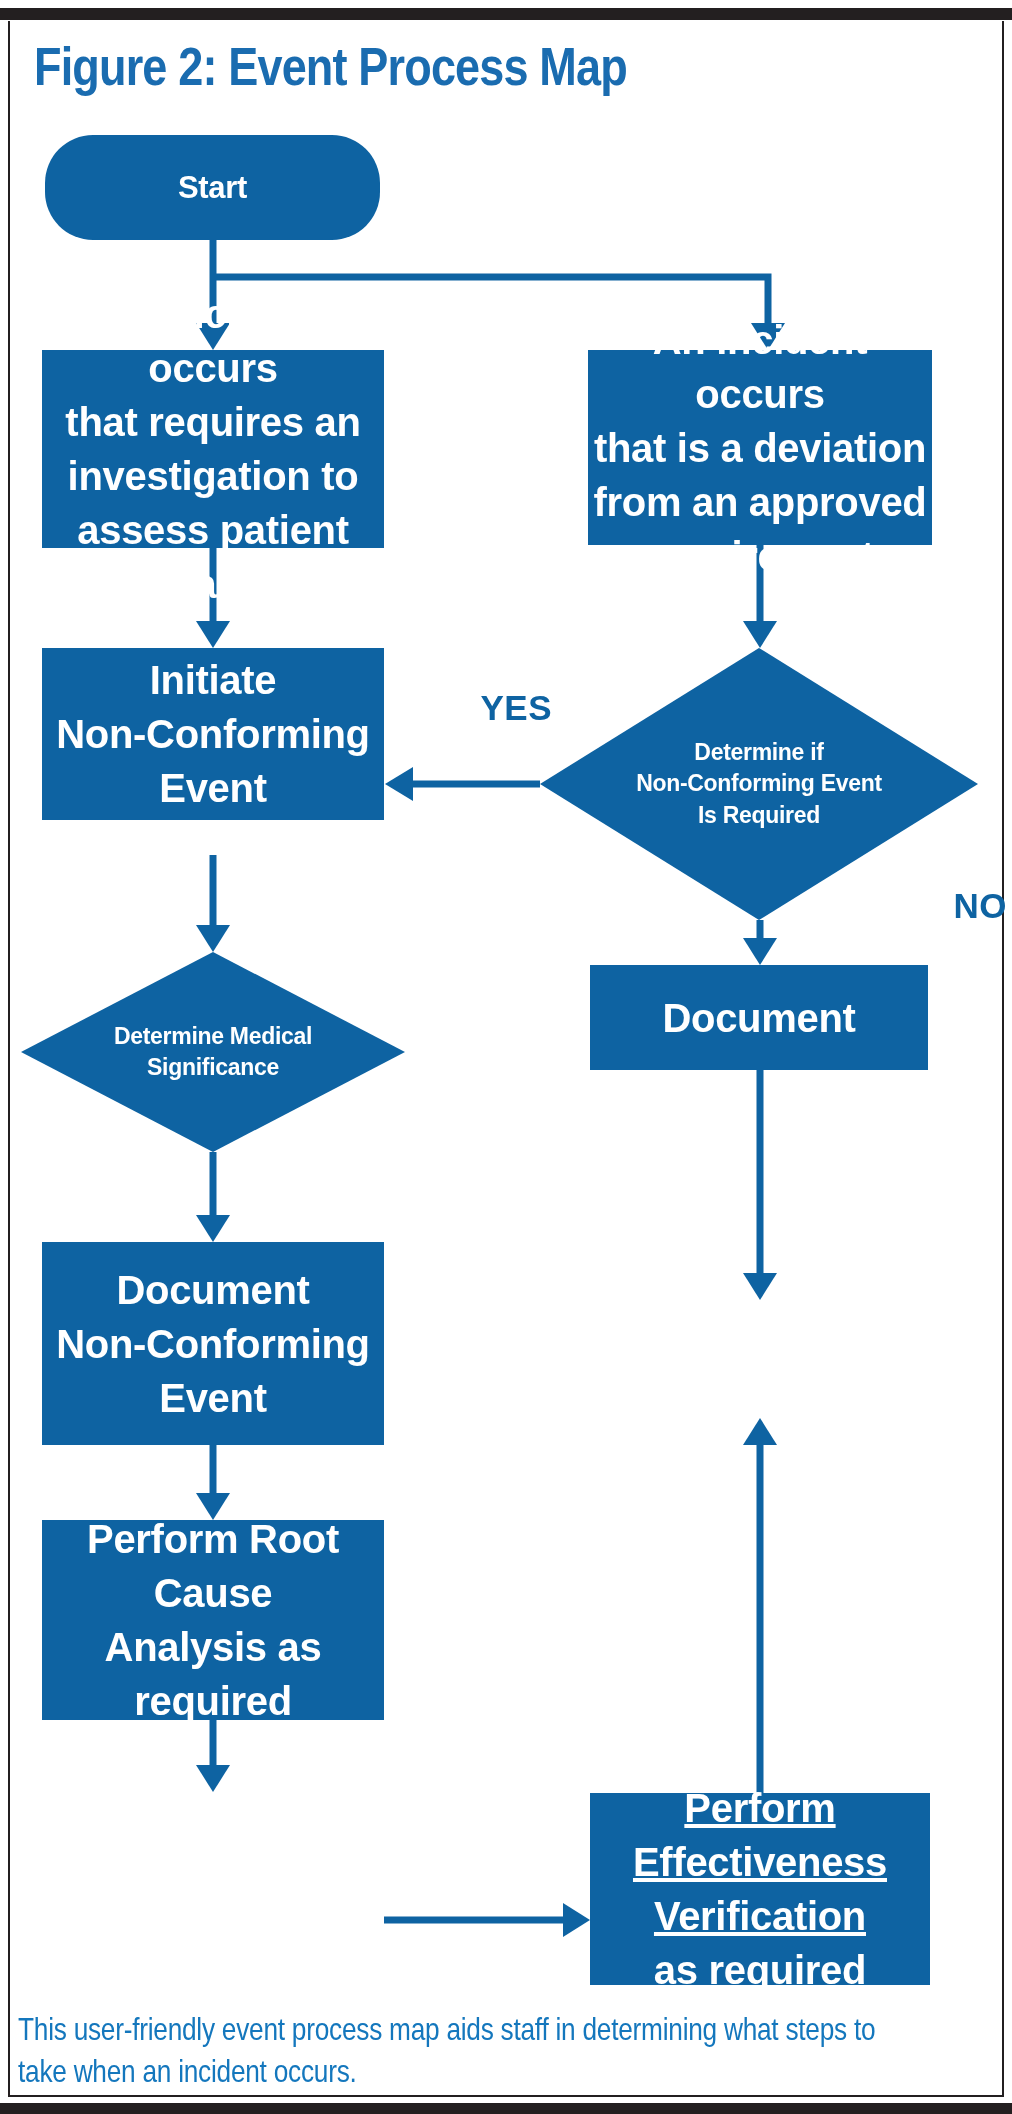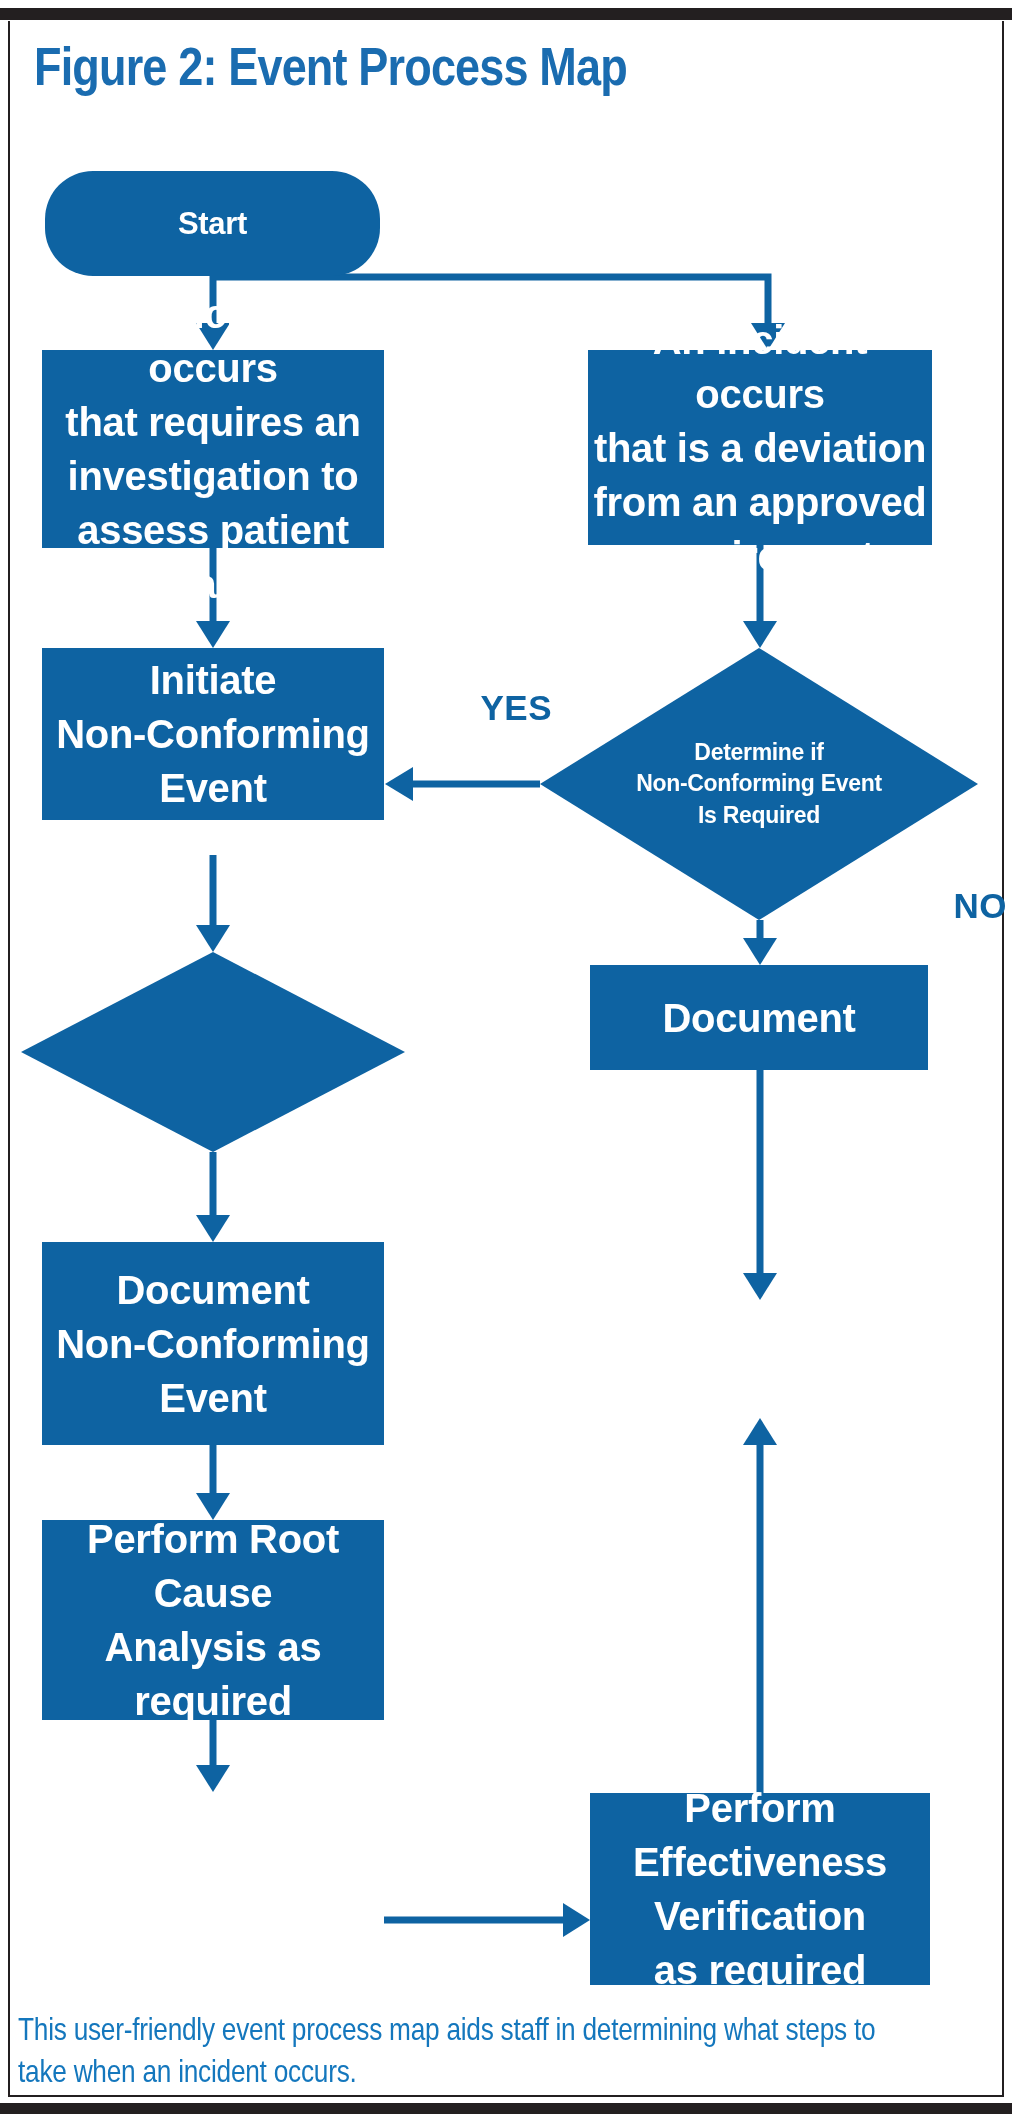--- a/index.html
+++ b/index.html
@@ -27,21 +27,21 @@
   }
   svg.connectors{position:absolute;left:0;top:0;width:1012px;height:2114px;}
   .edge{stroke:var(--color-accent);stroke-width:7;fill:none;}
   .arrowhead{fill:var(--color-accent);stroke:none;}
   .shape{fill:var(--color-accent);stroke:none;}
   .node{
     position:absolute;background:var(--color-accent);color:#fff;
     display:flex;align-items:center;justify-content:center;text-align:center;
     font-weight:700;font-size:40px;line-height:1.35;letter-spacing:-0.3px;white-space:pre-line;
   }
-  .pill{border-radius:48px;margin-top:36px;}
+  .pill{border-radius:48px;}
   .dtext{
     position:absolute;color:#fff;background:transparent;
     display:flex;align-items:center;justify-content:center;text-align:center;
     font-weight:700;font-size:23px;line-height:1.35;letter-spacing:-0.3px;white-space:pre-line;
   }
   .edge-label{
     position:absolute;color:var(--color-accent);font-weight:700;font-size:35px;
     width:110px;text-align:right;letter-spacing:0.5px;
   }
   .caption{
@@ -119,30 +119,32 @@
   <div class="node" style="left:42px;top:648px;width:342px;height:172px;">Initiate
 Non-Conforming
 Event</div>
 
   <div class="dtext" style="left:540px;top:648px;width:438px;height:272px;">Determine if
 Non-Conforming Event
 Is Required</div>
 
   <div class="node" style="left:590px;top:965px;width:338px;height:105px;">Document</div>
 
+  <div class="dtext" style="left:21px;top:952px;width:384px;height:200px;">Determine Medical
+Significance</div>
 
   <div class="node" style="left:42px;top:1242px;width:342px;height:203px;">Document
 Non-Conforming
 Event</div>
 
   <div class="node" style="left:42px;top:1520px;width:342px;height:200px;">Perform Root Cause
 Analysis as required</div>
 
 
-  <div class="node" style="left:590px;top:1793px;width:340px;height:192px;">Perform
+  <div class="node" style="left:590px;top:1793px;width:340px;height:192px;text-decoration:underline;">Perform
 Effectiveness
 Verification
 as required</div>
 
 
   <div class="edge-label" style="left:442px;top:688px;">YES</div>
   <div class="edge-label" style="left:897px;top:886px;">NO</div>
 
   <div class="caption">
     <span>This user-friendly event process map aids staff in determining what steps to</span><br>

